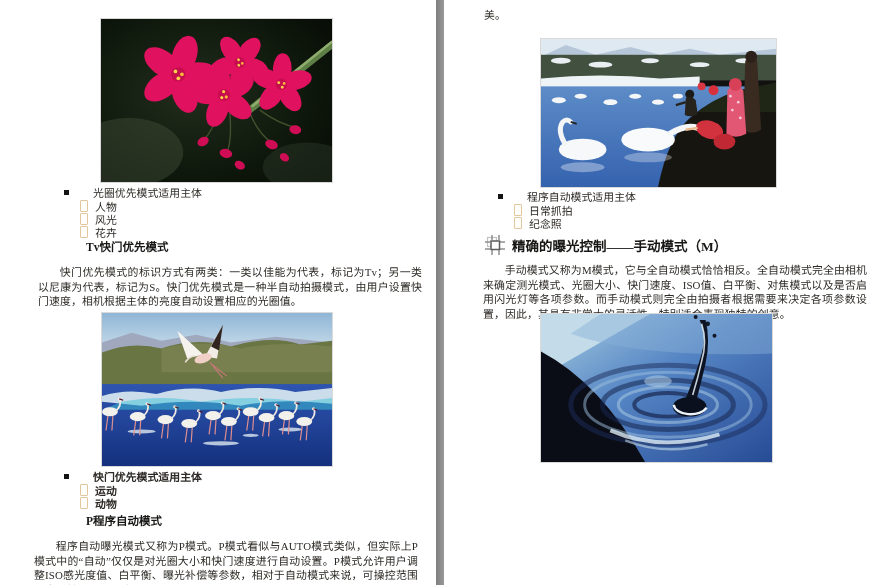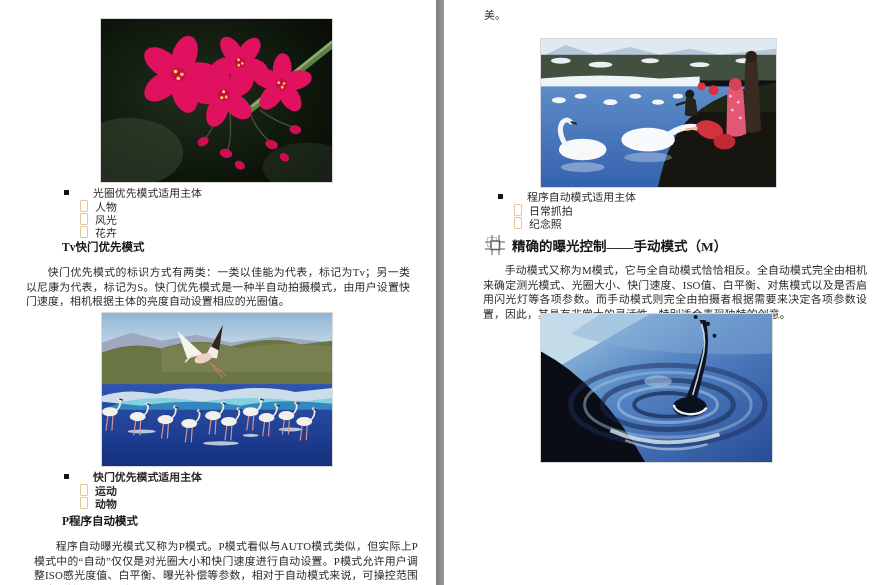--- a/index.html
+++ b/index.html
@@ -15,21 +15,21 @@
   .photo svg { display:block; width:100%; height:100%; }
   .para { font-size:10.9px; line-height:14.5px; text-align:justify; text-indent:2em;
           color:#2d2a26; letter-spacing:0.1px; }
   .para.noindent { text-indent:0; }
   .blist { font-size:10.9px; color:#2d2a26; }
   .blist .trow { display:flex; align-items:center; gap:24px; height:14px; }
   .sqbullet { width:5px; height:5px; background:#141414; flex:0 0 auto; }
   .irow { display:flex; align-items:center; gap:7px; height:13px; padding-left:16px; }
   .boxicon { width:8px; height:12px; border:1px solid #e2c69e; background:#fffefb;
              border-radius:1px; flex:0 0 auto; }
-  .h-small { font-size:11.5px; font-weight:bold; color:#181715; }
+  .h-small { font-size:11.5px; font-weight:bold; color:#181715;margin-left:24px; }
   .h-section { display:flex; align-items:center; gap:6px; font-size:13.5px;
                font-weight:bold; color:#181715; }
   .h-section .orn { width:22px; height:22px; flex:0 0 auto; }
 </style>
 </head>
 <body>
 
 <div id="spread">
 
   <div class="page">
@@ -97,21 +97,21 @@
         <span>风光</span>
       </div>
       <div class="irow">
         <span class="boxicon"></span>
         <span>花卉</span>
       </div>
     </div>
 
     <h3 class="abs h-small" style="left:62px; top:238px;">Tv快门优先模式</h3>
 
-    <p class="abs para" style="left:26px; top:265px; width:384px;">快门优先模式的标识方式有两类：一类以佳能为代表，标记为Tv；另一类以尼康为代表，标记为S。快门优先模式是一种半自动拍摄模式，由用户设置快门速度，相机根据主体的亮度自动设置相应的光圈值。</p>
+    <p class="abs para" style="left:38px; top:265px; width:384px;">快门优先模式的标识方式有两类：一类以佳能为代表，标记为Tv；另一类以尼康为代表，标记为S。快门优先模式是一种半自动拍摄模式，由用户设置快门速度，相机根据主体的亮度自动设置相应的光圈值。</p>
 
     <figure class="photo" style="left:101px; top:312px; width:232px; height:155px;" aria-label="蓝色水面上的火烈鸟群">
       <svg viewBox="0 0 232 155" preserveAspectRatio="none">
         <defs>
           <linearGradient id="sky2" x1="0" y1="0" x2="0" y2="1">
             <stop offset="0" stop-color="#8fb6d6"></stop>
               <stop offset="1" stop-color="#cfe0ec"></stop>
           </linearGradient>
           <linearGradient id="sea2" x1="0" y1="0" x2="0" y2="1">
             <stop offset="0" stop-color="#2e55b0"></stop>

